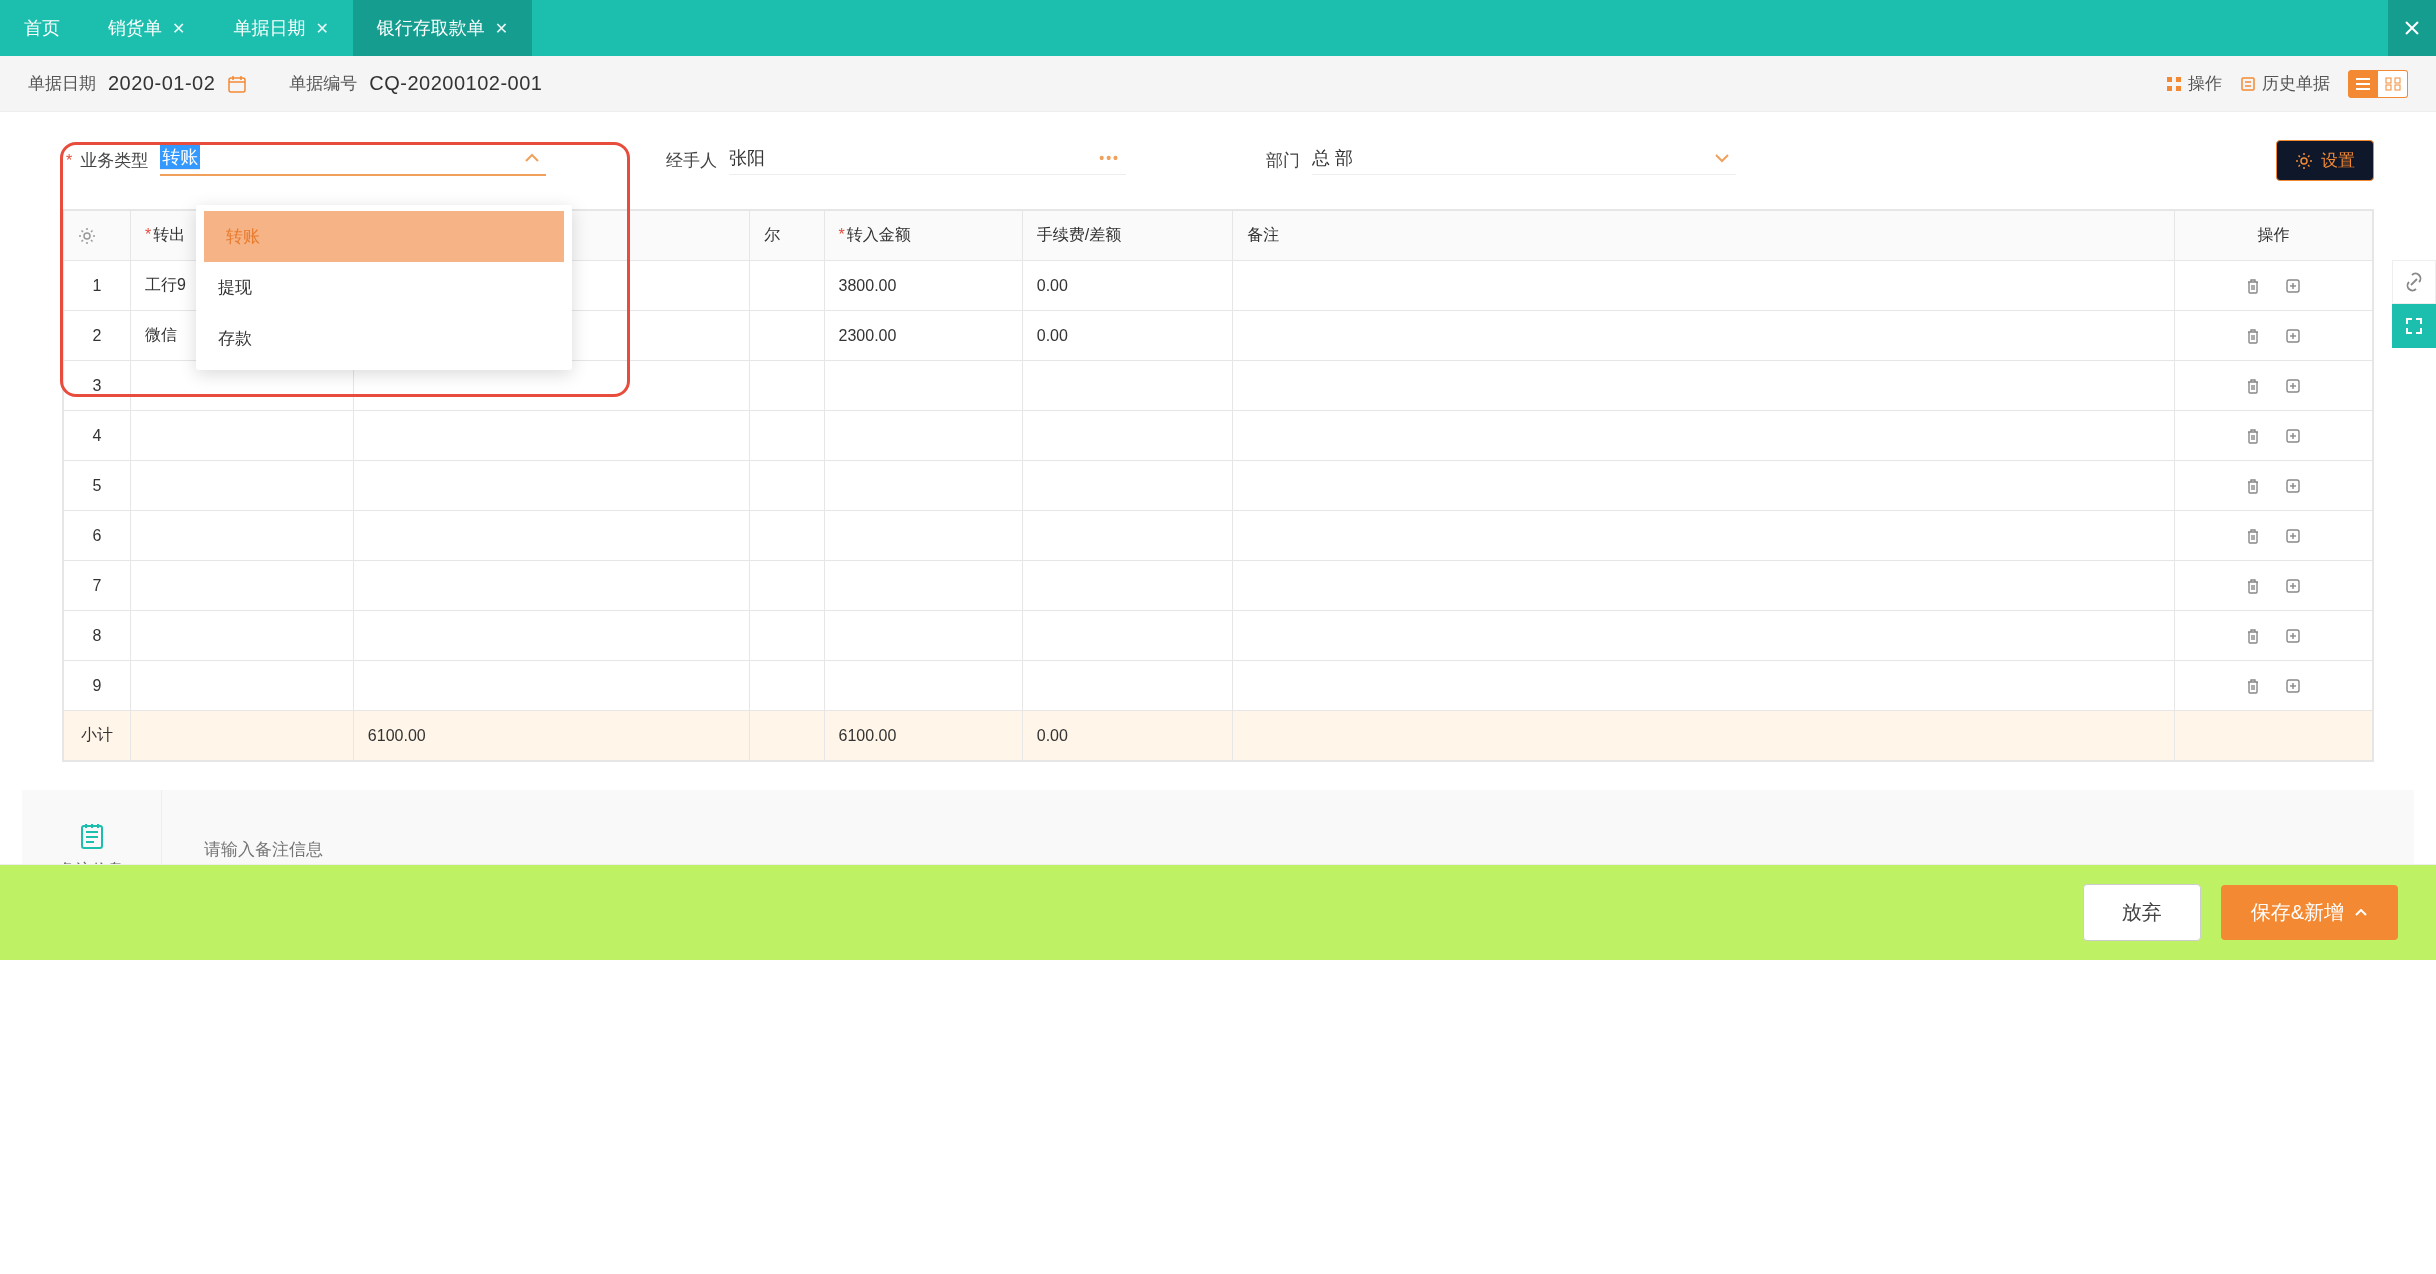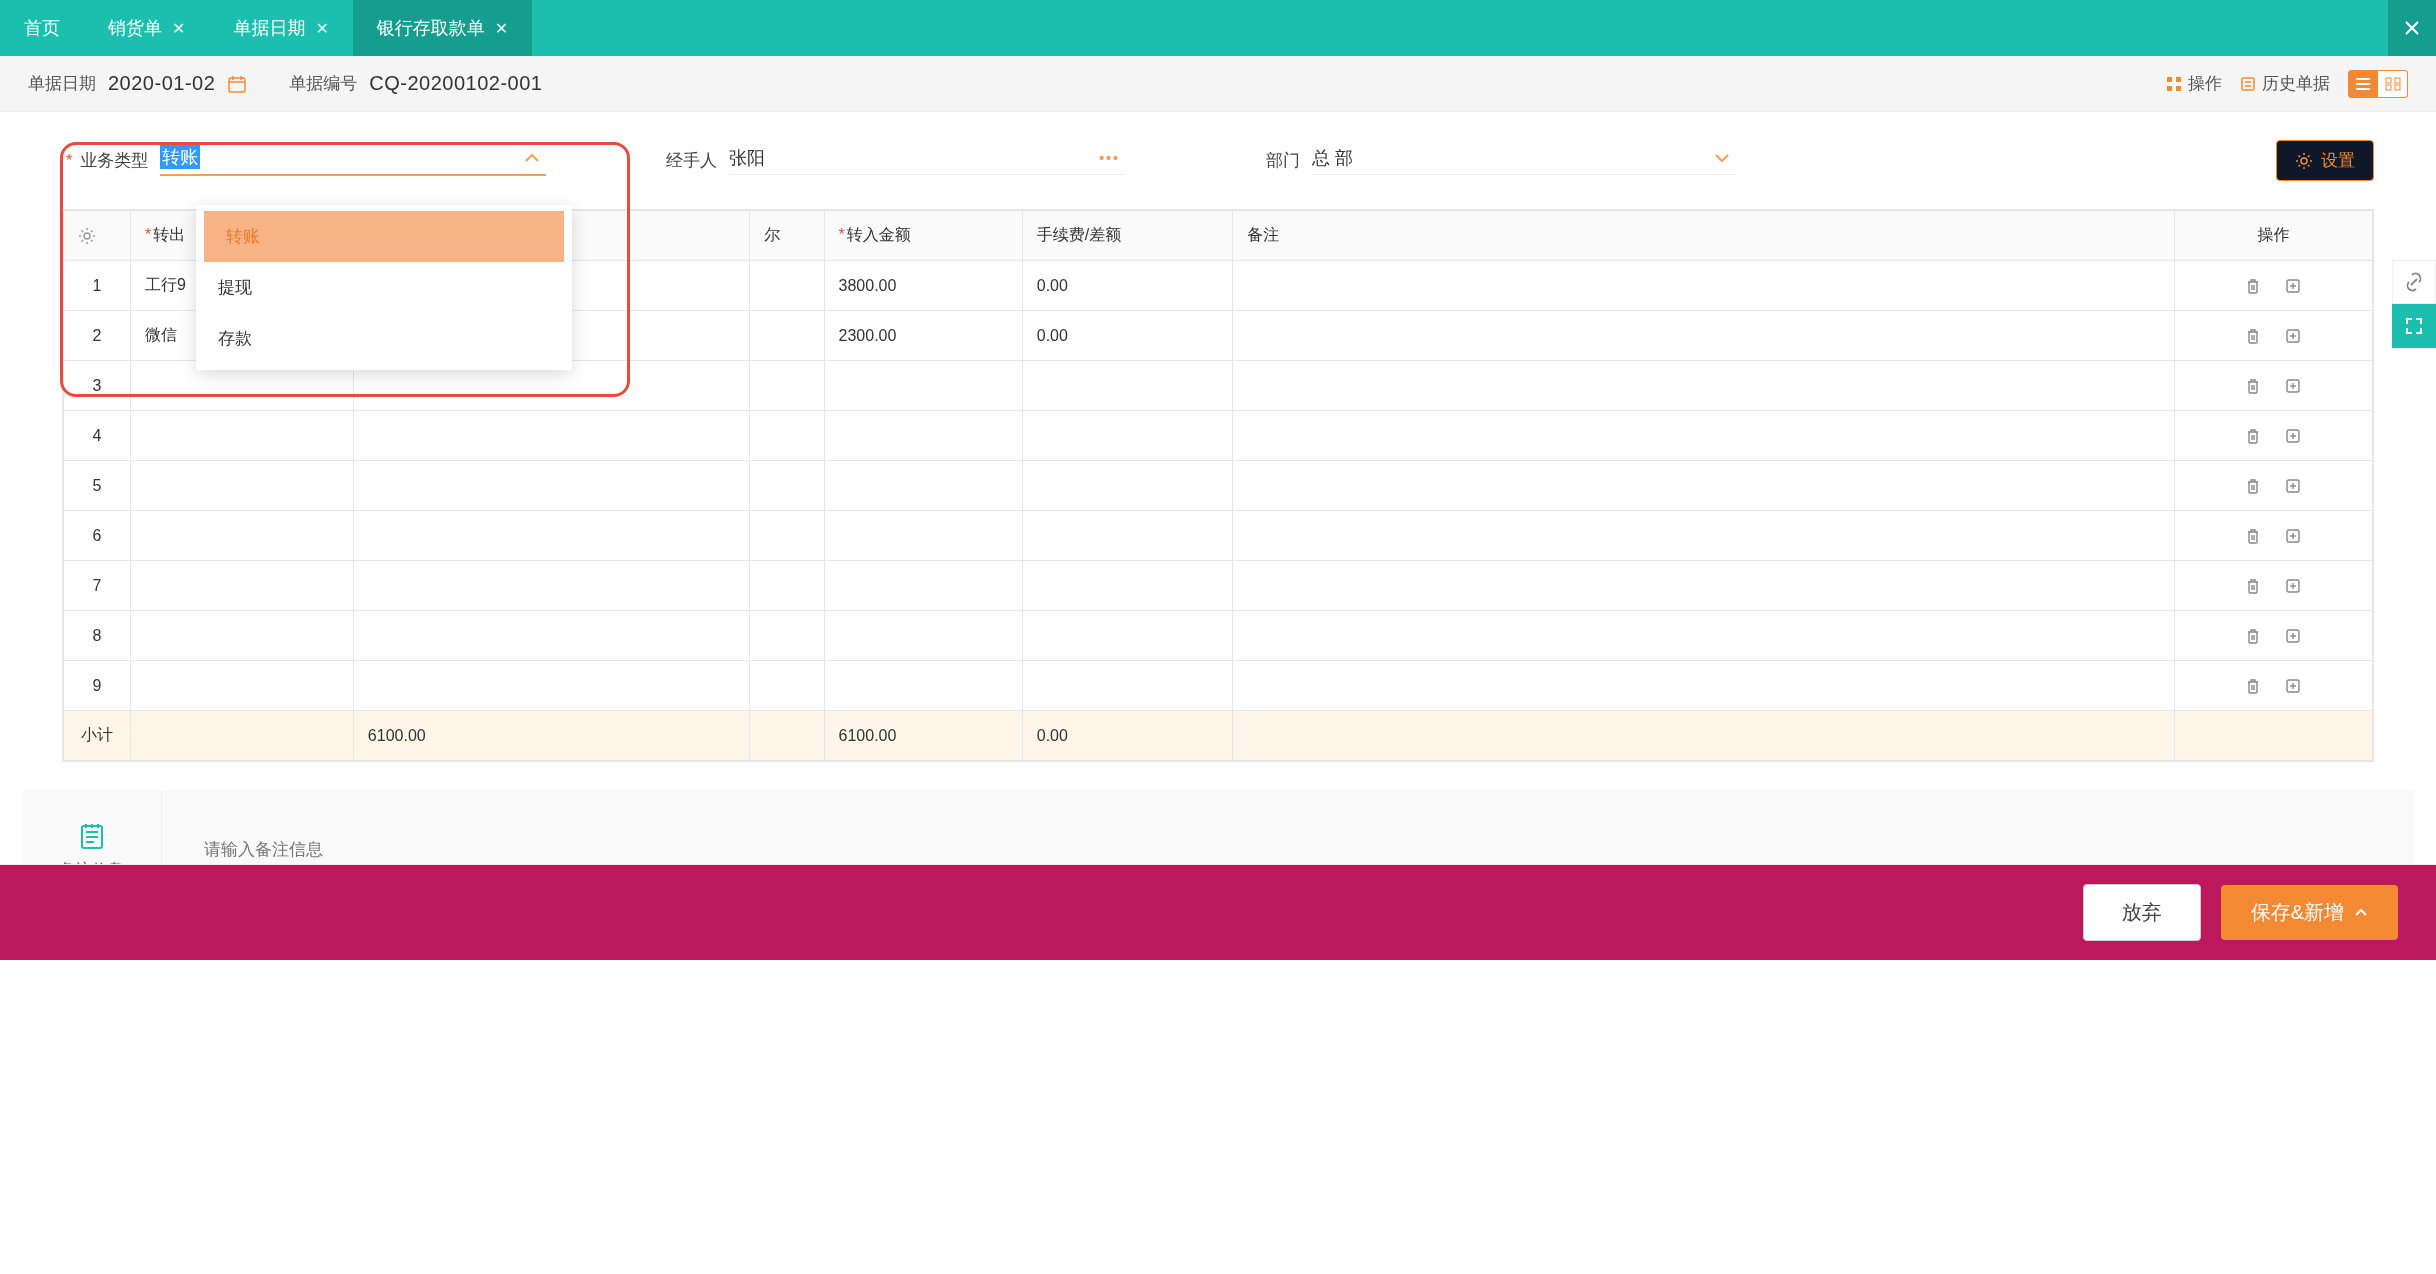--- a/index.html
+++ b/index.html
@@ -204,21 +204,21 @@
   outline: none;
   border-bottom: 1px solid #eee;
   margin: 30px 20px;
 }
 
 
 .footer {
   position: absolute;
   bottom: 0; left: 0; right: 0;
   height: 96px;
-  background: #be185d;
+  background: #bef264;
   border-top: 1px solid #eee;
   display: flex;
   align-items: center;
   justify-content: flex-end;
   padding: 0 38px;
   gap: 20px;
 }
 .btn-cancel {
   border: 1px solid #ccc;
   background: #fff;

